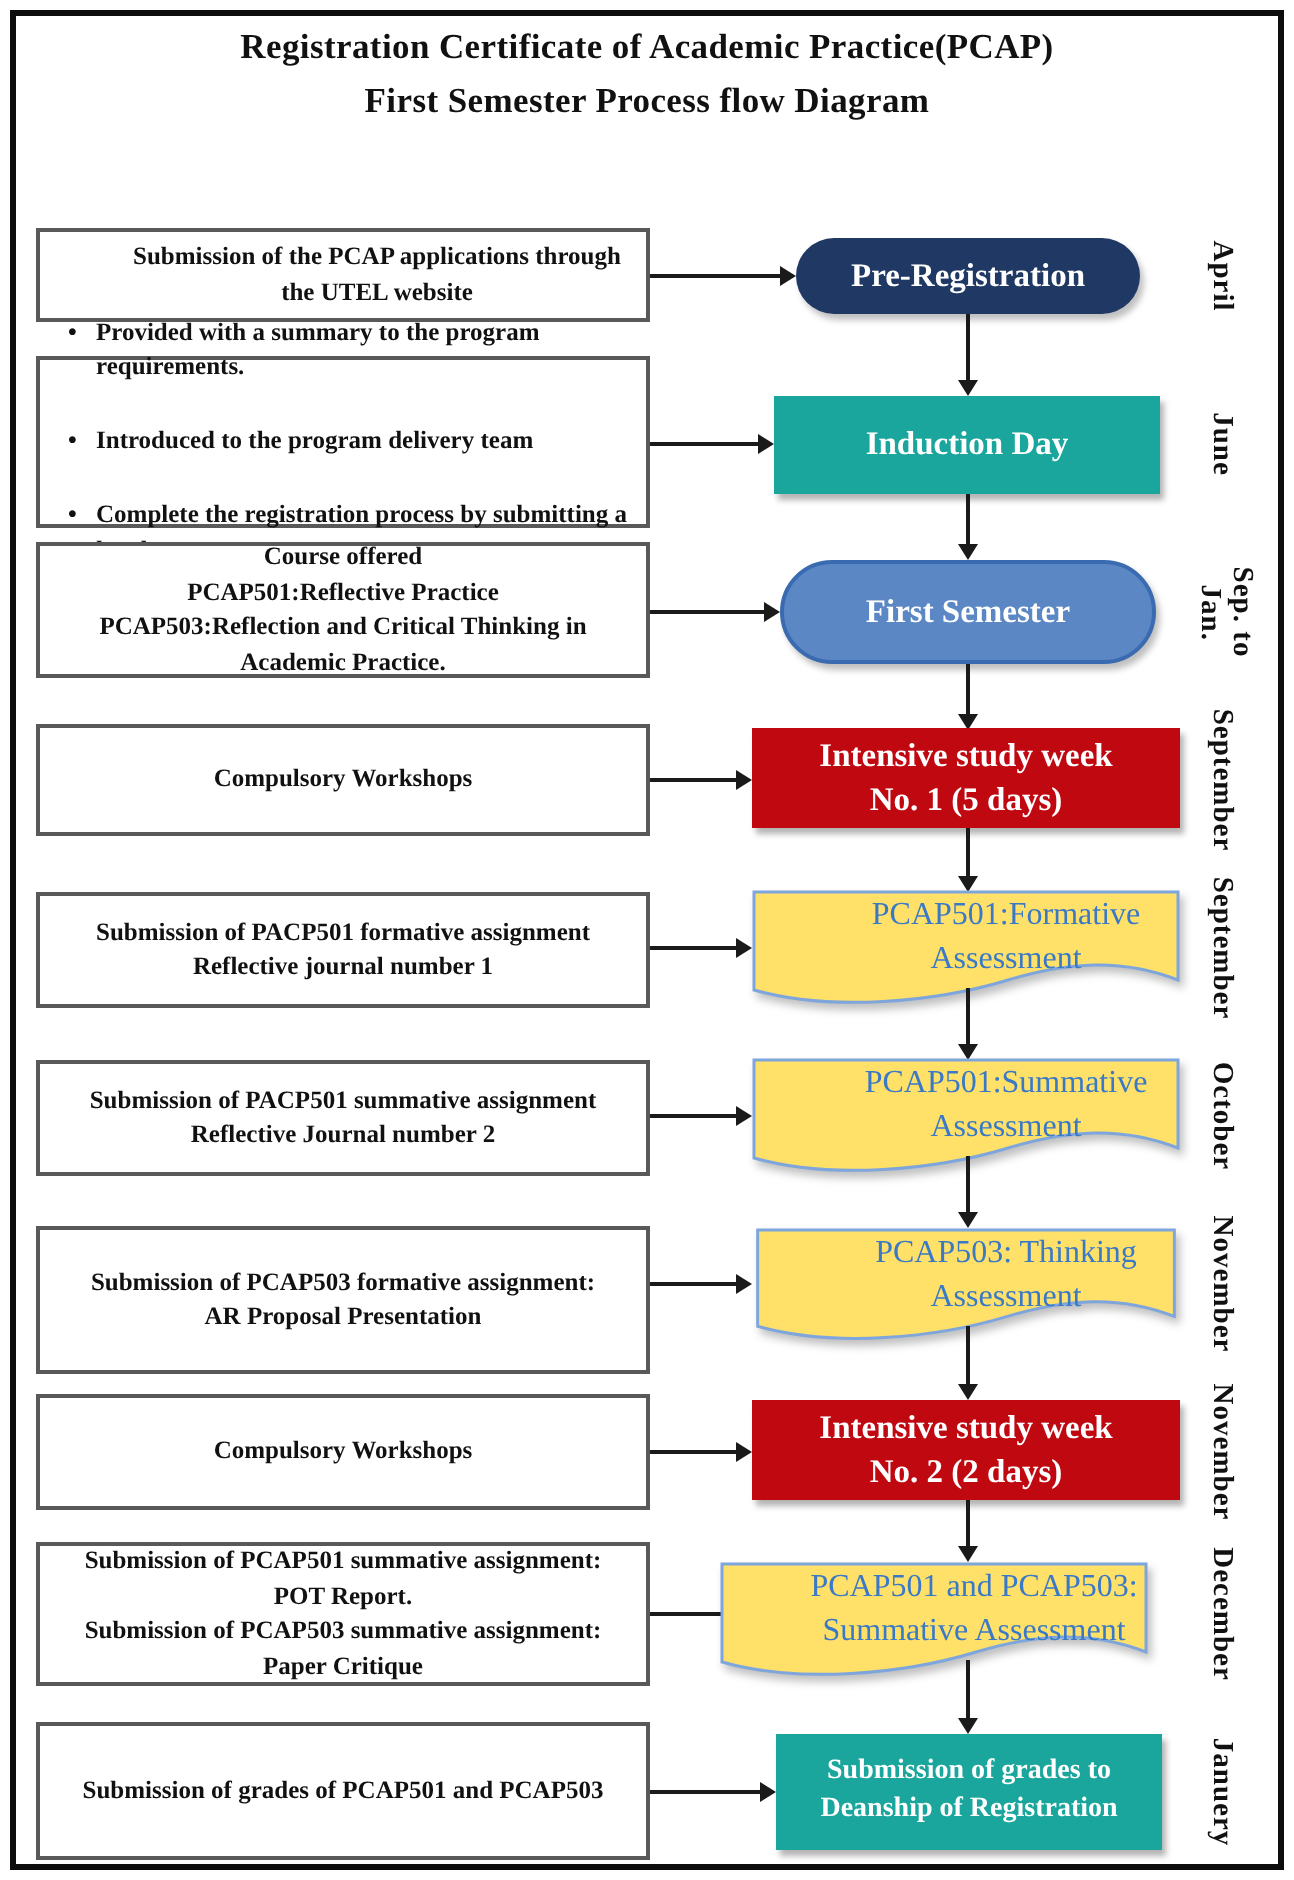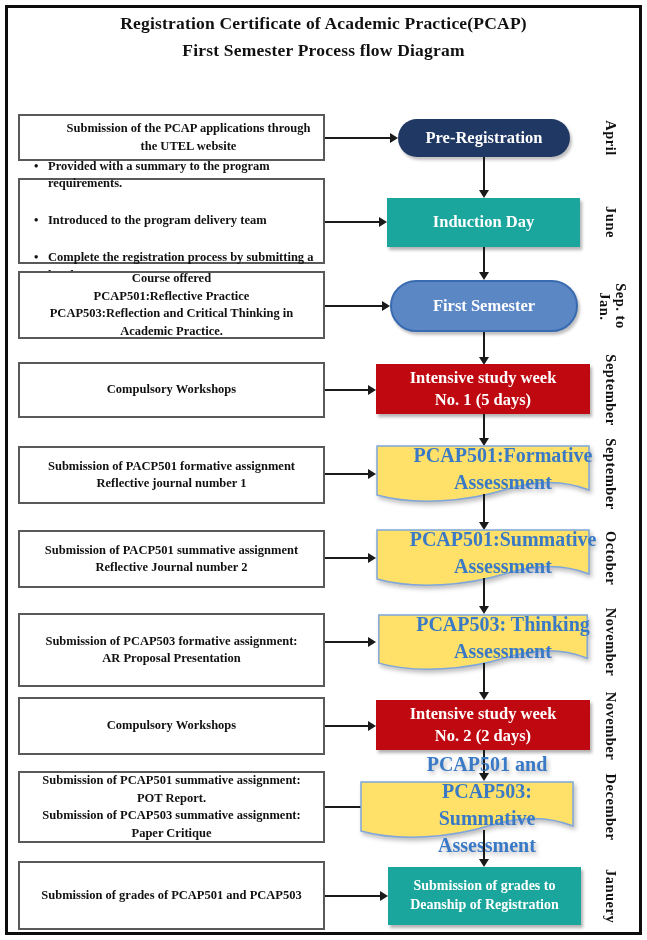--- a/index.html
+++ b/index.html
@@ -20,21 +20,21 @@
   .stadium-navy{background:#1F3864;border-radius:20px;color:#fff;font-size:16.5px;
                 box-shadow:2px 3px 3px rgba(0,0,0,.25);}
   .stadium-blue{background:#5B87C5;border:2px solid #3A6BB0;border-radius:26px;color:#fff;font-size:16.5px;
                 box-shadow:2px 3px 3px rgba(0,0,0,.25);}
   .rect-teal{background:#1AA69C;color:#fff;font-size:14px;box-shadow:2px 3px 3px rgba(0,0,0,.3);}
   .rect-teal.big{font-size:16.5px;}
   .rect-red{background:#C00811;color:#fff;font-size:16.5px;box-shadow:2px 3px 3px rgba(0,0,0,.3);}
   .doc{position:absolute;filter:drop-shadow(2px 3px 2px rgba(0,0,0,.25));}
   .doc svg{display:block;}
   .doc .doc-label{position:absolute;left:0;top:2px;right:0;bottom:12px;display:flex;align-items:center;
-                  justify-content:center;text-align:center;font-weight:bold;font-size:20px;
+                  justify-content:center;text-align:center;font-weight:normal;font-size:16px;
                   color:#3A79C6;white-space:pre-line;line-height:1.35;margin-left:40px;}
   .harrow{position:absolute;height:2px;background:#1a1a1a;}
   .harrow::after{content:"";position:absolute;right:-8px;top:-4px;border:5px solid transparent;
                  border-left:8px solid #1a1a1a;border-right:0;}
   .varrow{position:absolute;left:483px;width:2px;background:#1a1a1a;}
   .varrow::after{content:"";position:absolute;bottom:-8px;left:-4px;border:5px solid transparent;
                  border-top:8px solid #1a1a1a;border-bottom:0;}
   .month{position:absolute;left:602px;writing-mode:vertical-rl;font-weight:bold;font-size:14.5px;
          white-space:pre-line;transform:translateY(-50%);letter-spacing:.5px;text-align:center;line-height:1.1;}
 </style>

